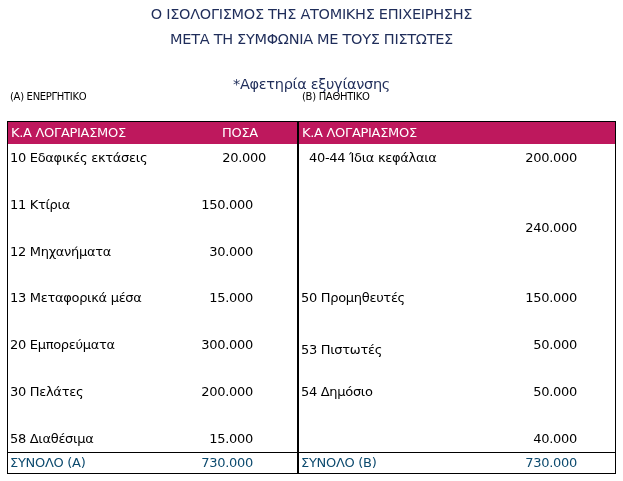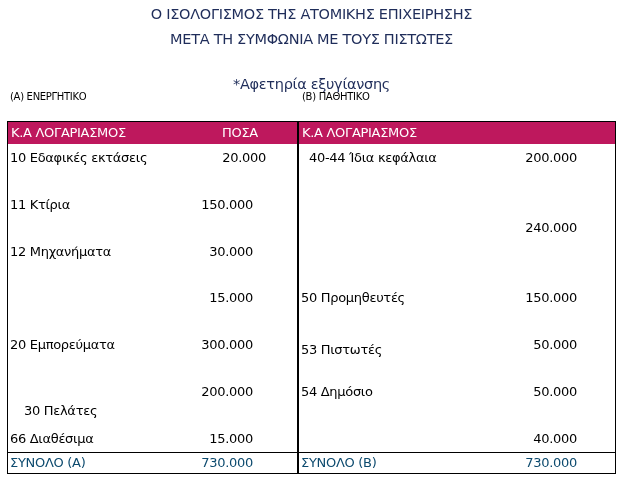--- a/index.html
+++ b/index.html
@@ -44,29 +44,30 @@
 
   <span class="cell" style="left:2px;top:28px;">10 Εδαφικές εκτάσεις</span>
   <span class="cell amt" style="right:349px;top:28px;">20.000</span>
 
   <span class="cell" style="left:2px;top:75px;">11 Κτίρια</span>
   <span class="cell amt" style="right:362px;top:75px;">150.000</span>
 
   <span class="cell" style="left:2px;top:122px;">12 Μηχανήματα</span>
   <span class="cell amt" style="right:362px;top:122px;">30.000</span>
 
+  <span class="cell" style="left:2px;top:168px;">13 Μεταφορικά μέσα</span>
   <span class="cell amt" style="right:362px;top:168px;">15.000</span>
 
   <span class="cell" style="left:2px;top:215px;">20 Εμπορεύματα</span>
   <span class="cell amt" style="right:362px;top:215px;">300.000</span>
 
-  <span class="cell" style="left:16px;top:262px;margin-top:19px;">30 Πελάτες</span>
+  <span class="cell" style="left:2px;top:262px;">30 Πελάτες</span>
   <span class="cell amt" style="right:362px;top:262px;">200.000</span>
 
-  <span class="cell" style="left:2px;top:309px;">66 Διαθέσιμα</span>
+  <span class="cell" style="left:2px;top:309px;">58 Διαθέσιμα</span>
   <span class="cell amt" style="right:362px;top:309px;">15.000</span>
 
   <span class="cell" style="left:293px;top:28px;margin-left:8px;">40-44 Ίδια κεφάλαια</span>
   <span class="cell amt" style="right:38px;top:28px;">200.000</span>
 
   <span class="cell amt" style="right:38px;top:98px;">240.000</span>
 
   <span class="cell" style="left:293px;top:168px;">50 Προμηθευτές</span>
   <span class="cell amt" style="right:38px;top:168px;">150.000</span>
 

